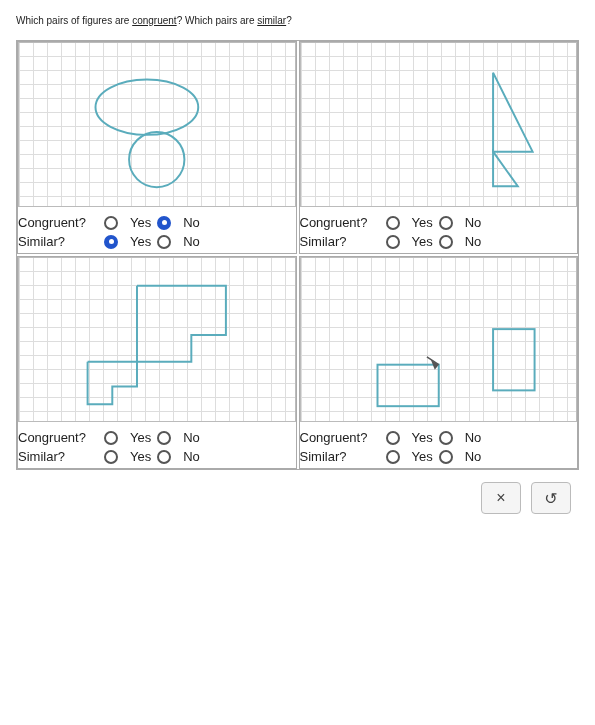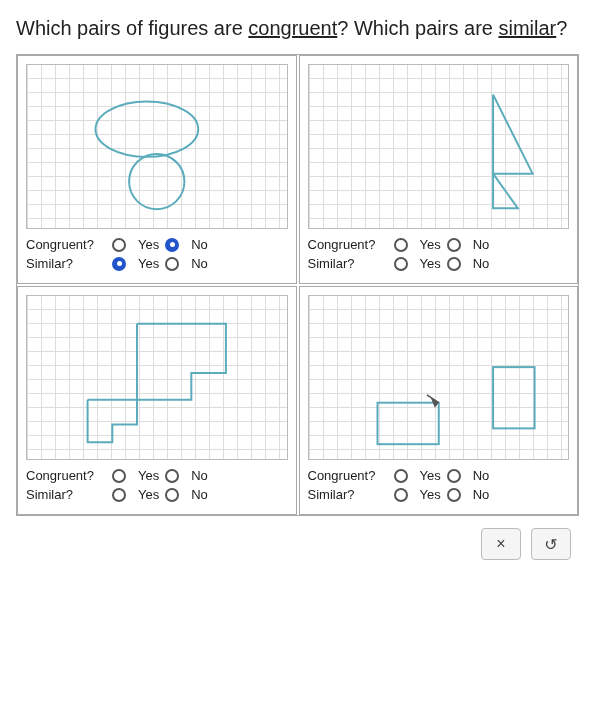--- a/index.html
+++ b/index.html
@@ -6,34 +6,34 @@
     body {
       font-family: Arial, sans-serif;
       font-size: 13px;
       background: #fff;
       width: 595px;
       min-height: 725px;
       padding: 14px 16px;
       color: #222;
     }
     .question {
-      font-size: 20px;
+      font-size: 10px;
       margin-bottom: 12px;
       line-height: 1.4;
     }
     .question u { text-decoration: underline; }
     .grid {
       display: grid;
       grid-template-columns: 1fr 1fr;
       gap: 2px;
       border: 1px solid #aaa;
     }
     .cell {
       border: 1px solid #aaa;
-      padding: 8px;
+      padding: 0;
       background: #fff;
     }
     .figure-box {
       width: 100%;
       height: 165px;
       background-image: repeating-linear-gradient(
         0deg, #ddd 0px, #ddd 1px, transparent 1px, transparent 14px
       ),
       repeating-linear-gradient(
         90deg, #ddd 0px, #ddd 1px, transparent 1px, transparent 14px

